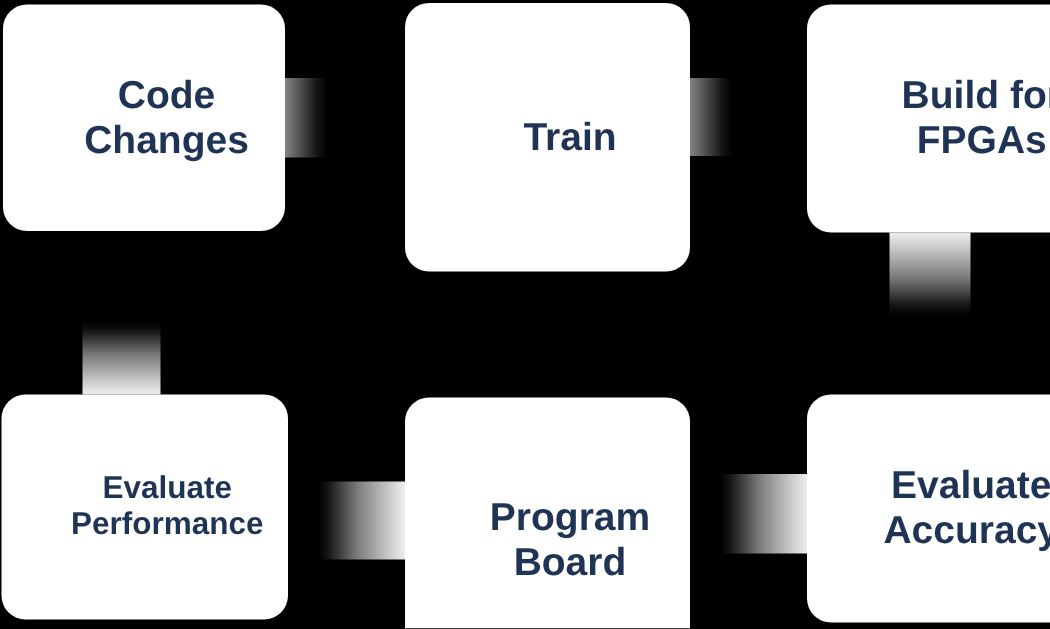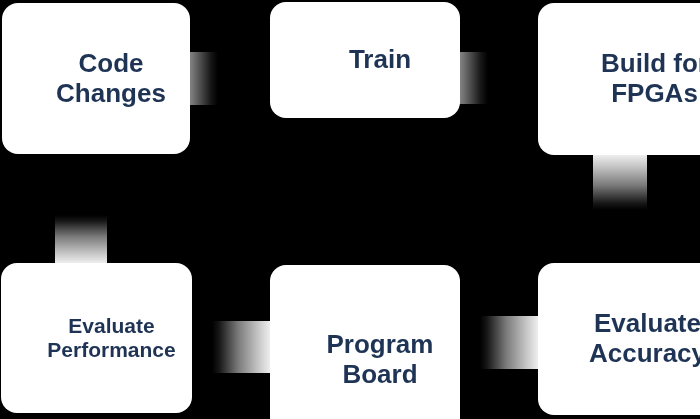--- a/index.html
+++ b/index.html
@@ -39,21 +39,21 @@
   .conn {
     position: absolute;
   }
   .fade-east  { background: linear-gradient(to right,  #eeeeee 0%, #c2c2c2 22%, #7a7a7a 55%, #161616 88%, #000000 100%); }
   .fade-west  { background: linear-gradient(to left,   #eeeeee 0%, #c2c2c2 22%, #7a7a7a 55%, #161616 88%, #000000 100%); }
   .fade-south { background: linear-gradient(to bottom, #eeeeee 0%, #c2c2c2 22%, #7a7a7a 55%, #161616 88%, #000000 100%); }
   .fade-north { background: linear-gradient(to top,    #eeeeee 0%, #c2c2c2 22%, #7a7a7a 55%, #161616 88%, #000000 100%); }
 
   
   #node-code-changes        { left: 2px;   top: 3px;   width: 158px; height: 151px; }
-  #node-train               { left: 270px; top: 2px;   width: 160px; height: 116px; text-align: right; }
+  #node-train               { left: 270px; top: 2px;   width: 160px; height: 179px; text-align: right; }
   #node-build-for-fpgas     { left: 538px; top: 3px;   width: 173px; height: 152px; }
   #node-evaluate-performance{ left: 1px;   top: 263px; width: 161px; height: 150px; }
   #node-program-board       { left: 270px; top: 265px; width: 160px; height: 189px; }
   #node-evaluate-accuracy   { left: 538px; top: 263px; width: 159px; height: 152px; }
 
   
   #conn-code-changes-train       { left: 160px; top: 52px;  width: 58px; height: 53px; }
   #conn-train-build-for-fpgas    { left: 430px; top: 52px;  width: 58px; height: 52px; }
   #conn-build-for-fpgas-accuracy { left: 593px; top: 155px; width: 54px; height: 55px; }
   #conn-accuracy-program-board   { left: 480px; top: 316px; width: 58px; height: 53px; }

